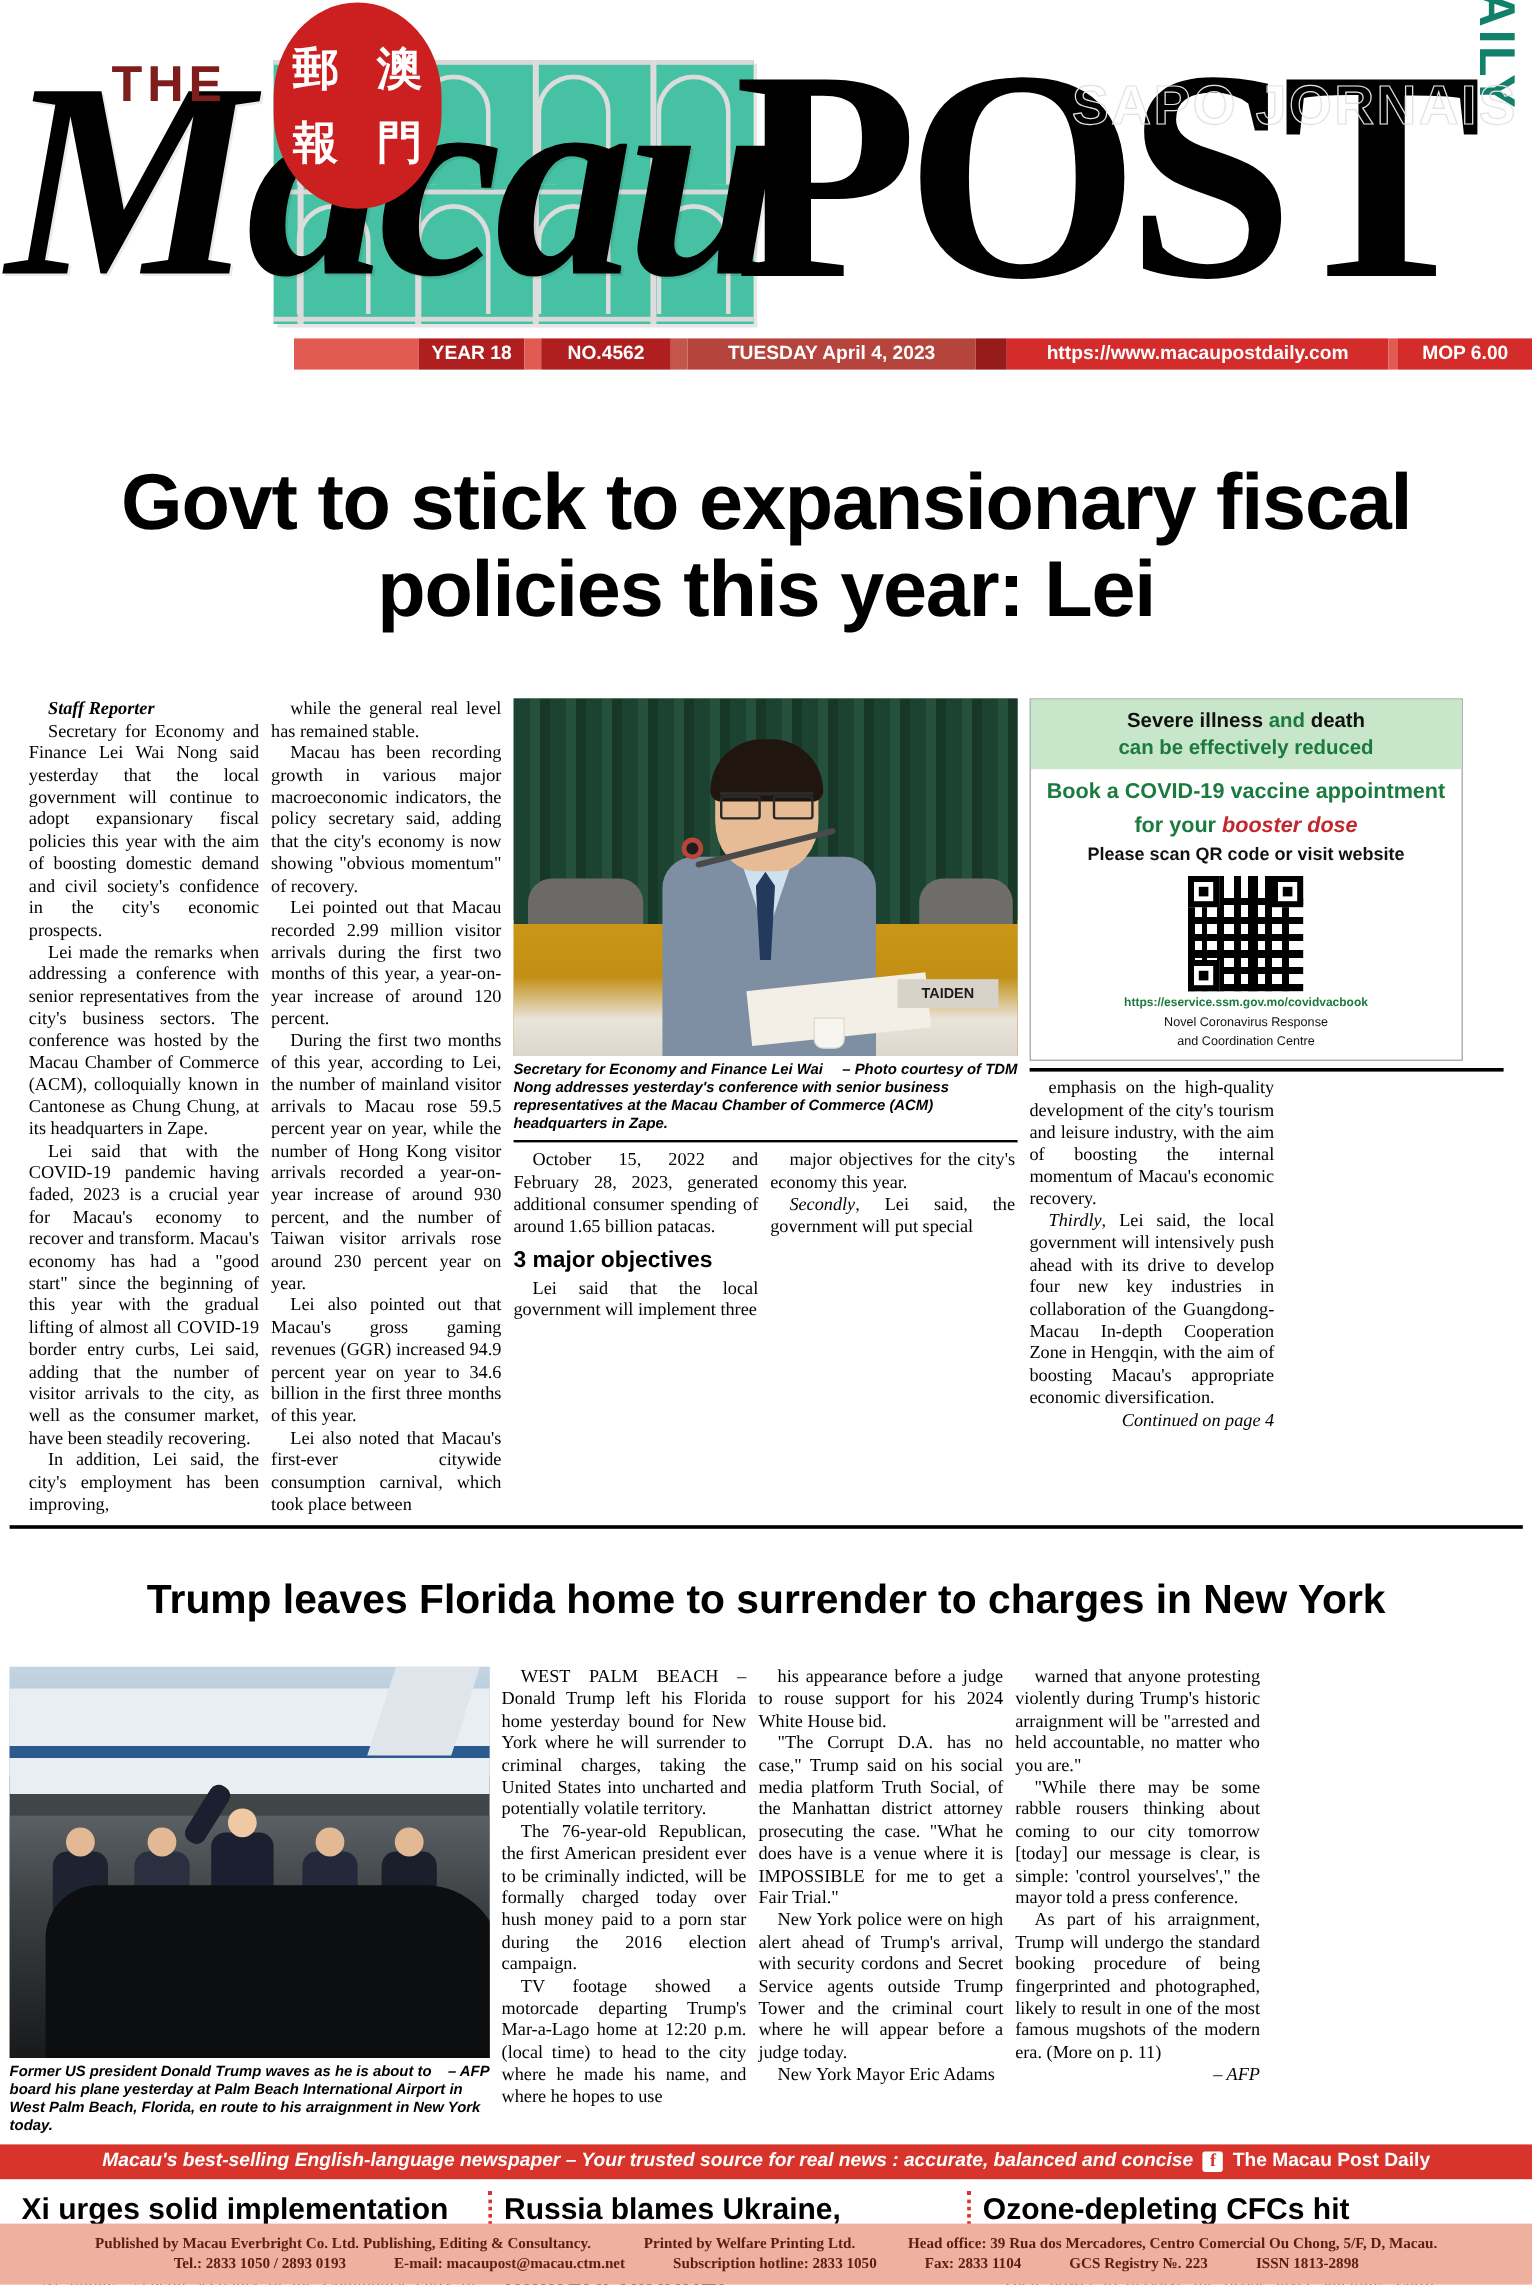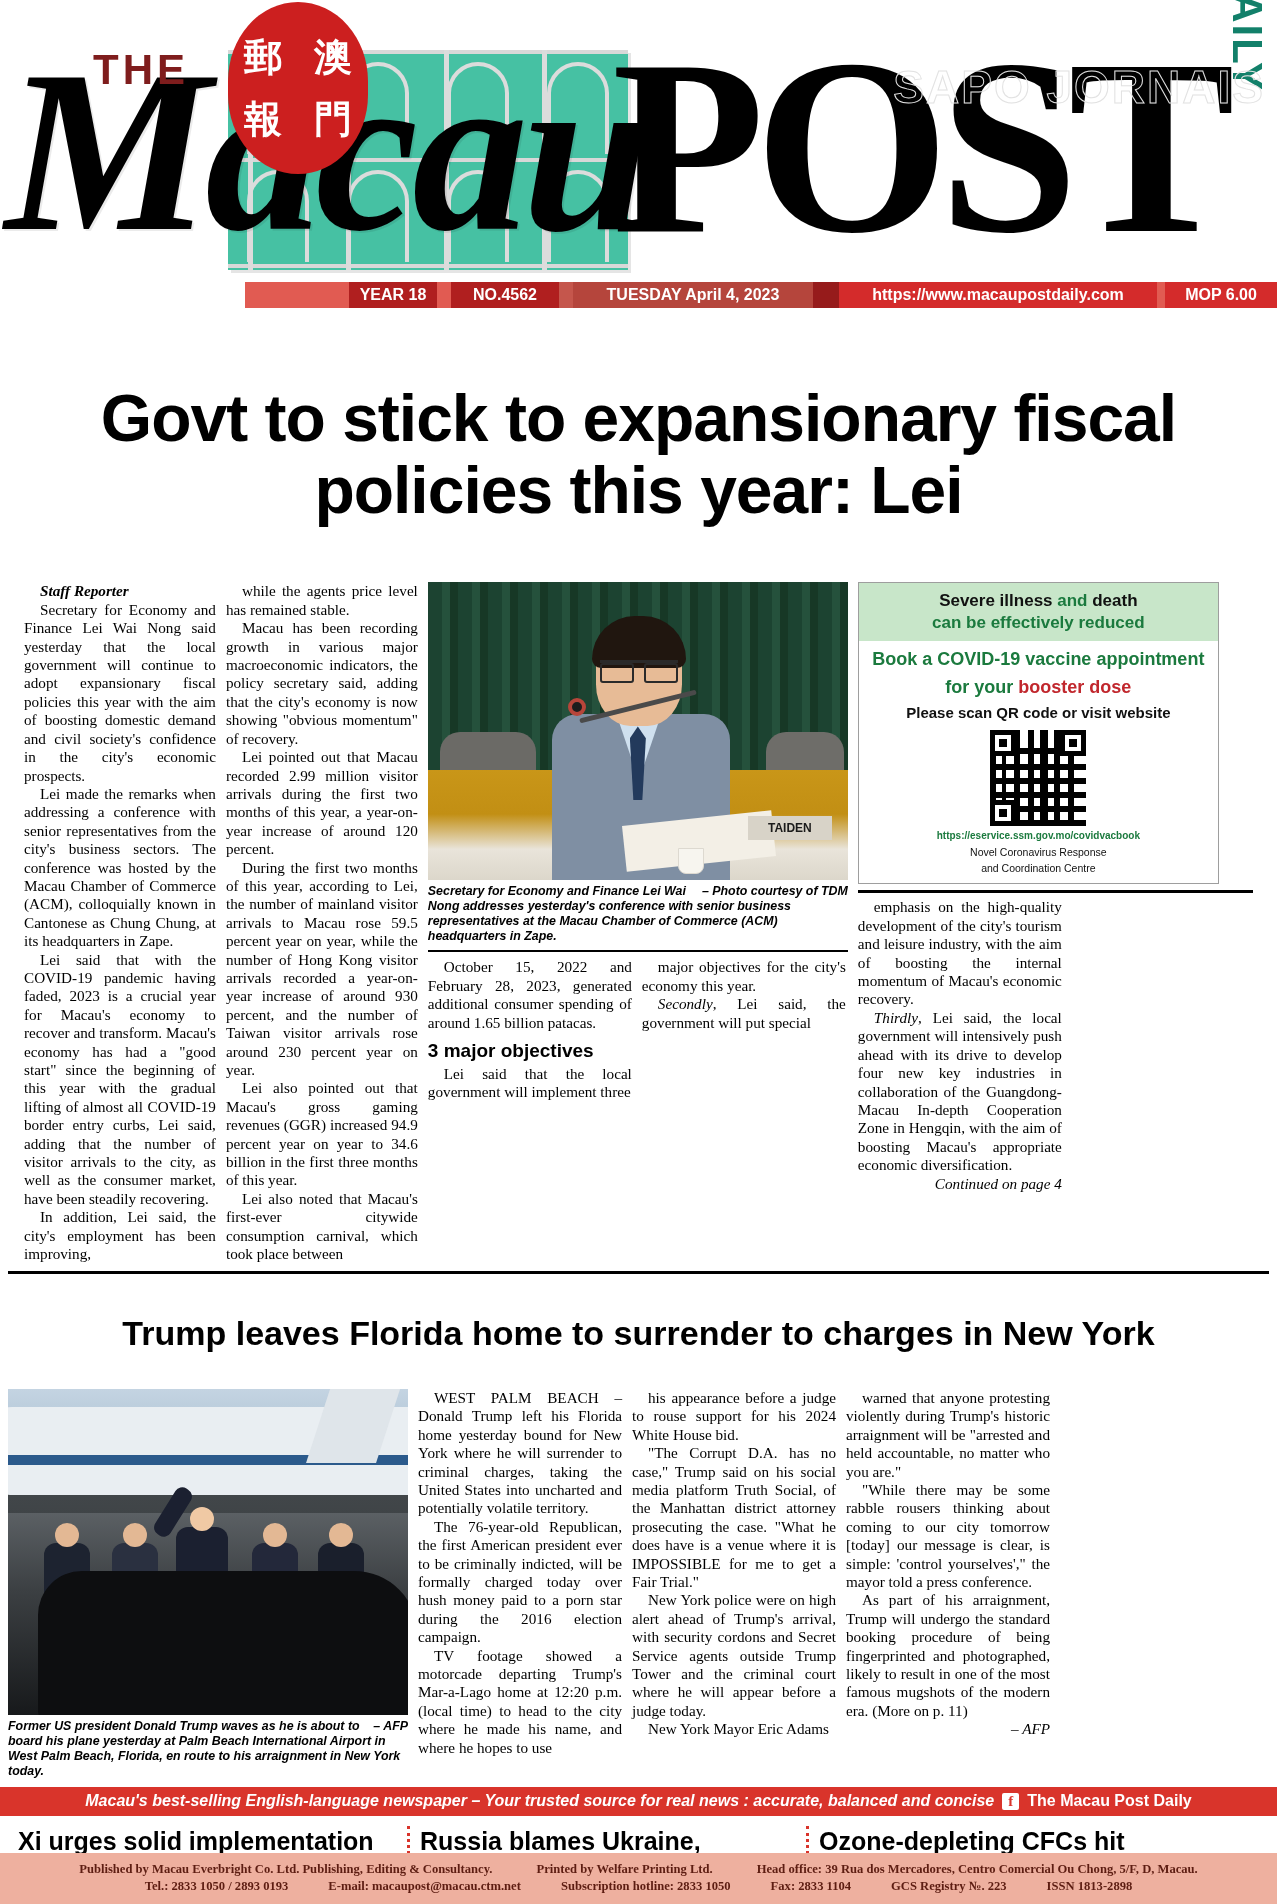--- a/index.html
+++ b/index.html
@@ -221,21 +221,21 @@
   .vax-band {
     background:#c8e6c9; padding:7px 4px;
     font-weight:bold; font-size:17px; line-height:22px; color:#111;
   }
   .vax-band .g { color:#1b7a3e; }
   .vax-l2 { color:#1b7a3e; }
   .vax-line1 {
     font-weight:bold; font-size:18px; line-height:19px;
     color:#1b7a3e; padding:9px 10px 0 10px;
   }
-  .vax-line1 .red { color:#c1272d; }
+  .vax-line1 .red { color:#c1272d;font-style:italic; }
   .vax-line2 {
     font-weight:bold; font-size:15px; line-height:19px;
     color:#111; padding:6px 10px 4px 10px;
   }
   .qr {
     width:96px; height:96px; margin:4px auto 3px auto;
     background:
       linear-gradient(90deg,#000 0 6px,transparent 6px 12px,#000 12px 16px,transparent 16px 24px,#000 24px 30px,transparent 30px 38px,#000 38px 44px,transparent 44px 50px,#000 50px 58px,transparent 58px 64px,#000 64px 70px,transparent 70px 78px,#000 78px 84px,transparent 84px 96px),
       linear-gradient(0deg,#000 0 6px,transparent 6px 14px,#000 14px 20px,transparent 20px 28px,#000 28px 34px,transparent 34px 42px,#000 42px 48px,transparent 48px 56px,#000 56px 62px,transparent 62px 72px,#000 72px 78px,transparent 78px 96px);
     background-blend-mode:multiply;
@@ -416,21 +416,21 @@
 
     <div class="col">
       <p class="byline">Staff Reporter</p>
       <p>Secretary for Economy and Finance Lei Wai Nong said yesterday that the local government will continue to adopt expansionary fiscal policies this year with the aim of boosting domestic demand and civil society's confidence in the city's economic prospects.</p>
       <p>Lei made the remarks when addressing a conference with senior representatives from the city's business sectors. The conference was hosted by the Macau Chamber of Commerce (ACM), colloquially known in Cantonese as Chung Chung, at its headquarters in Zape.</p>
       <p>Lei said that with the COVID-19 pandemic having faded, 2023 is a crucial year for Macau's economy to recover and transform. Macau's economy has had a "good start" since the beginning of this year with the gradual lifting of almost all COVID-19 border entry curbs, Lei said, adding that the number of visitor arrivals to the city, as well as the consumer market, have been steadily recovering.</p>
       <p>In addition, Lei said, the city's employment has been improving,</p>
     </div>
 
     <div class="col">
-      <p>while the agents price level has remained stable.</p>
+      <p>while the general real level has remained stable.</p>
       <p>Macau has been recording growth in various major macroeconomic indicators, the policy secretary said, adding that the city's economy is now showing "obvious momentum" of recovery.</p>
       <p>Lei pointed out that Macau recorded 2.99 million visitor arrivals during the first two months of this year, a year-on-year increase of around 120 percent.</p>
       <p>During the first two months of this year, according to Lei, the number of mainland visitor arrivals to Macau rose 59.5 percent year on year, while the number of Hong Kong visitor arrivals recorded a year-on-year increase of around 930 percent, and the number of Taiwan visitor arrivals rose around 230 percent year on year.</p>
       <p>Lei also pointed out that Macau's gross gaming revenues (GGR) increased 94.9 percent year on year to 34.6 billion in the first three months of this year.</p>
       <p>Lei also noted that Macau's first-ever citywide consumption carnival, which took place between</p>
     </div>
 
     <div class="photo-block">
       <div class="photo">
         <div class="curtain"></div>

